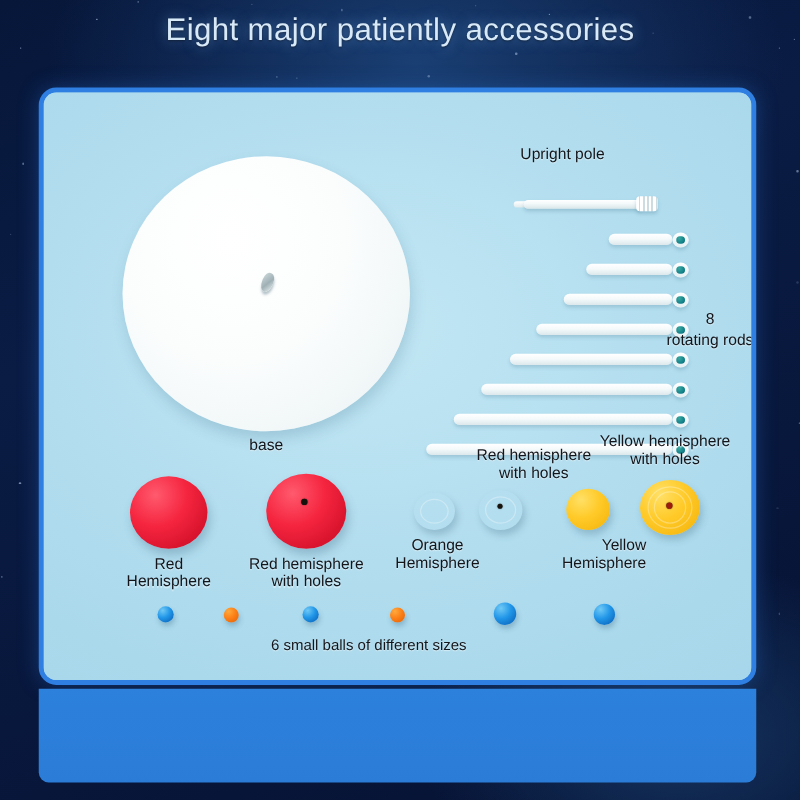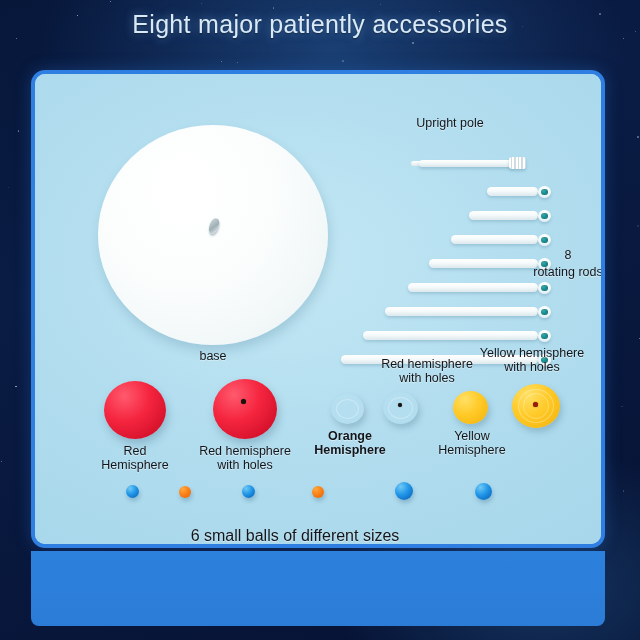--- a/index.html
+++ b/index.html
@@ -255,44 +255,44 @@
 
     <div class="hemi hemi-red" style="left:178px;top:305px;width:64px;height:60px;">
       <div class="hole-dot" style="left:28px;top:20px;width:5px;height:5px;"></div>
     </div>
     <div class="lbl" style="left:150px;top:370px;width:120px;">Red hemisphere
 with holes</div>
 
     <div class="hemi hemi-orange" style="left:296px;top:320px;width:33px;height:30px;">
       <div class="hemi-ring" style="left:5px;top:5px;right:5px;bottom:5px;"></div>
     </div>
-    <div class="lbl" style="left:270px;top:355px;width:90px;font-weight:bold;">Orange
+    <div class="lbl" style="left:270px;top:355px;width:90px;">Orange
 Hemisphere</div>
 
     <div class="hemi hemi-orange" style="left:348px;top:318px;width:35px;height:32px;">
       <div class="hemi-ring" style="left:5px;top:5px;right:5px;bottom:5px;"></div>
       <div class="hole-dot" style="left:15px;top:11px;width:4px;height:4px;"></div>
     </div>
 
     <div class="hemi hemi-yellow" style="left:418px;top:317px;width:35px;height:33px;"></div>
-    <div class="lbl" style="left:392px;top:355px;width:90px;">Yellow
+    <div class="lbl" style="left:392px;top:355px;width:90px;text-align:right;">Yellow
 Hemisphere</div>
 
     <div class="hemi hemi-yellow" style="left:477px;top:310px;width:48px;height:44px;">
       <div class="hemi-ring" style="left:6px;top:5px;right:6px;bottom:5px;"></div>
       <div class="hemi-ring" style="left:11px;top:9px;right:11px;bottom:9px;"></div>
       <div class="hole-dot" style="left:21px;top:18px;width:5px;height:5px;background:#9c1b0c;"></div>
     </div>
 
     <div class="ball ball-blue" style="left:91px;top:411px;width:13px;height:13px;"></div>
     <div class="ball ball-orange" style="left:144px;top:412px;width:12px;height:12px;"></div>
     <div class="ball ball-blue" style="left:207px;top:411px;width:13px;height:13px;"></div>
     <div class="ball ball-orange" style="left:277px;top:412px;width:12px;height:12px;"></div>
     <div class="ball ball-blue" style="left:360px;top:408px;width:18px;height:18px;"></div>
     <div class="ball ball-blue" style="left:440px;top:409px;width:17px;height:17px;"></div>
 
-    <div class="lbl" style="left:130px;top:436px;width:260px;font-size:16px;margin-top:17px;">6 small balls of different sizes</div>
+    <div class="lbl" style="left:130px;top:436px;width:260px;font-size:12px;">6 small balls of different sizes</div>
 
   </div>
 </div>
 
 <div class="reminder">
 </div>
 
 </body></html>

